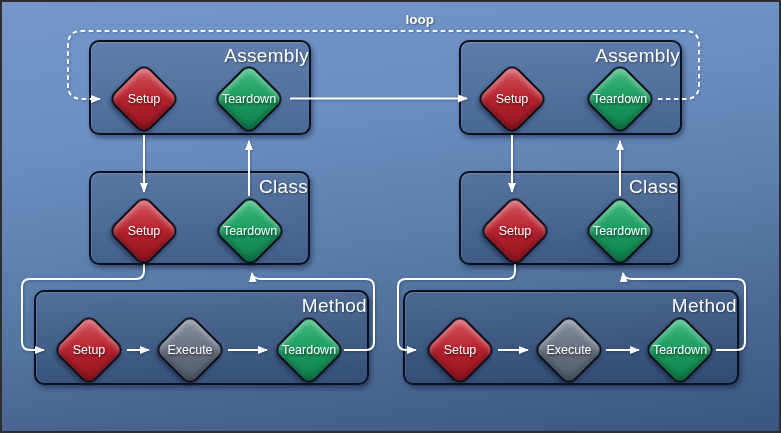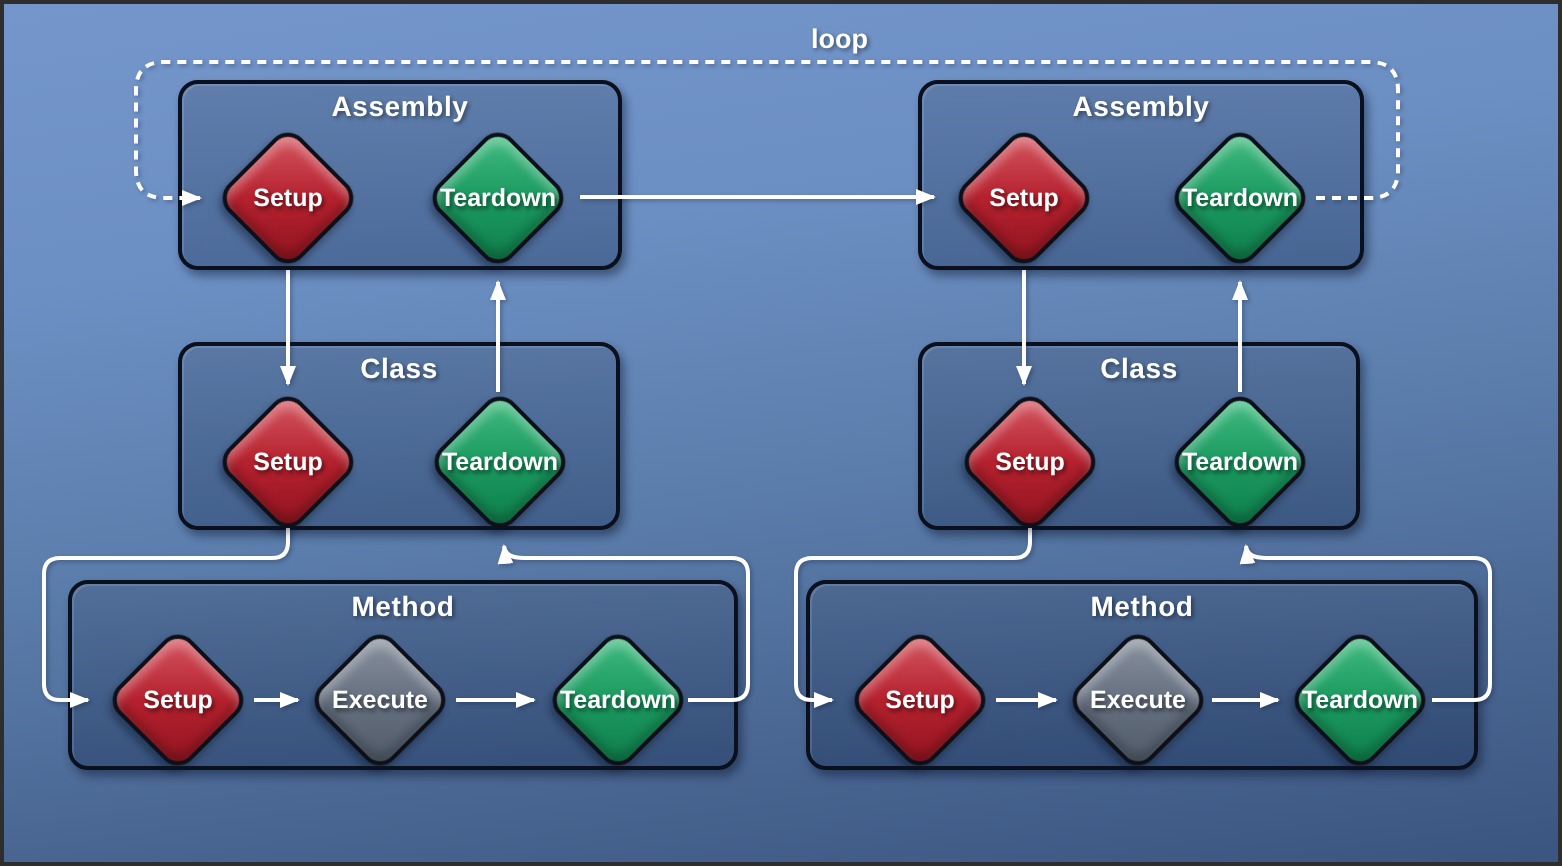--- a/index.html
+++ b/index.html
@@ -21,24 +21,24 @@
   .box{
     position:absolute;
     border:2px solid var(--box-border,#0a101d);
     border-radius:10px;
     background-color:var(--box-fill,rgba(18,42,86,0.30));
     background-image:linear-gradient(to bottom, rgba(255,255,255,0.07), rgba(0,0,0,0.05));
     box-shadow:2px 3px 5px rgba(8,18,40,0.45), inset 1px 1px 0 rgba(255,255,255,0.12);
     z-index:1;
   }
   .box-title{
-    text-align:center;
+    text-align:right;
     color:#fff;
-    font-size:14px;
-    font-weight:700;
+    font-size:19px;
+    font-weight:400;
     letter-spacing:0.3px;
     padding-top:3px;
     text-shadow:1px 1px 2px rgba(0,0,0,0.45);
   }
   .connlayer{position:absolute;left:0;top:0;z-index:5;pointer-events:none;
     filter:drop-shadow(1px 1.5px 1px rgba(8,18,40,0.30));}
   .conn{fill:none;stroke:var(--arrow,#ffffff);stroke-width:2;}
   .conn.dashed{stroke-dasharray:4.5 3.5;}
   marker path{fill:var(--arrow,#ffffff);}
   .diamond{position:absolute;width:52px;height:52px;z-index:6;}
@@ -49,21 +49,21 @@
     border:2px solid #0d1018;
     box-shadow:inset 3px 3px 5px rgba(255,255,255,0.30), inset -3px -3px 5px rgba(0,0,0,0.22);
     filter:drop-shadow(1px 3px 2px rgba(8,18,40,0.45));
   }
   .red .dshape{background:linear-gradient(135deg,#d65a64 0%,var(--node-red,#b5212e) 50%,#8f141f 100%);}
   .green .dshape{background:linear-gradient(135deg,#44bd82 0%,var(--node-green,#1b9a60) 50%,#0e7c4a 100%);}
   .gray .dshape{background:linear-gradient(135deg,#8b94a0 0%,var(--node-gray,#667080) 50%,#4f5a68 100%);}
   .dlabel{
     position:absolute;left:-22px;right:-22px;top:0;bottom:0;
     display:flex;align-items:center;justify-content:center;
-    color:#fff;font-size:12.5px;font-weight:700;white-space:nowrap;
+    color:#fff;font-size:12.5px;font-weight:400;white-space:nowrap;
     text-shadow:1px 1.5px 2px rgba(0,0,0,0.55);
   }
   .loop-label{
     position:absolute;left:362px;top:10px;width:70px;
     text-align:right;color:#fff;font-size:13.5px;font-weight:700;
     text-shadow:1px 1px 2px rgba(0,0,0,0.45);
     z-index:7;
   }
 </style>
 </head>

